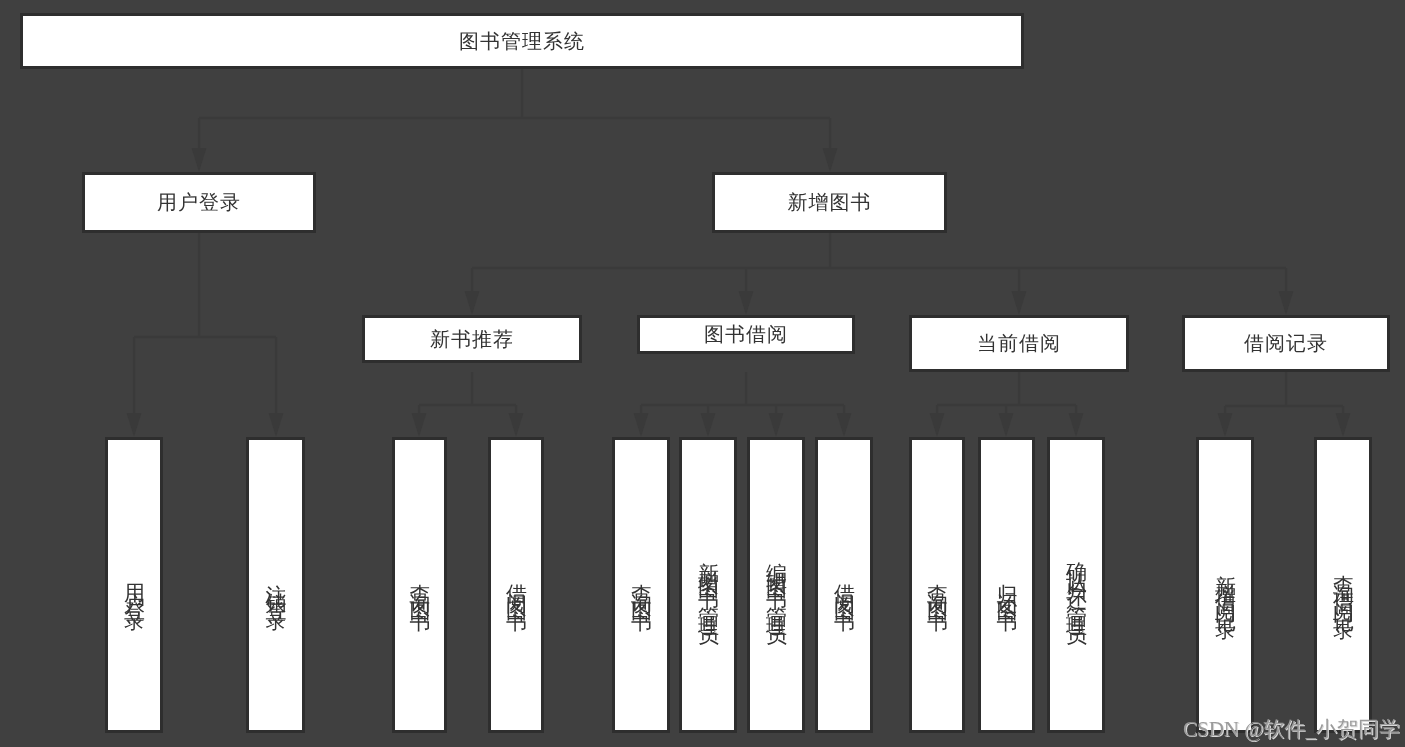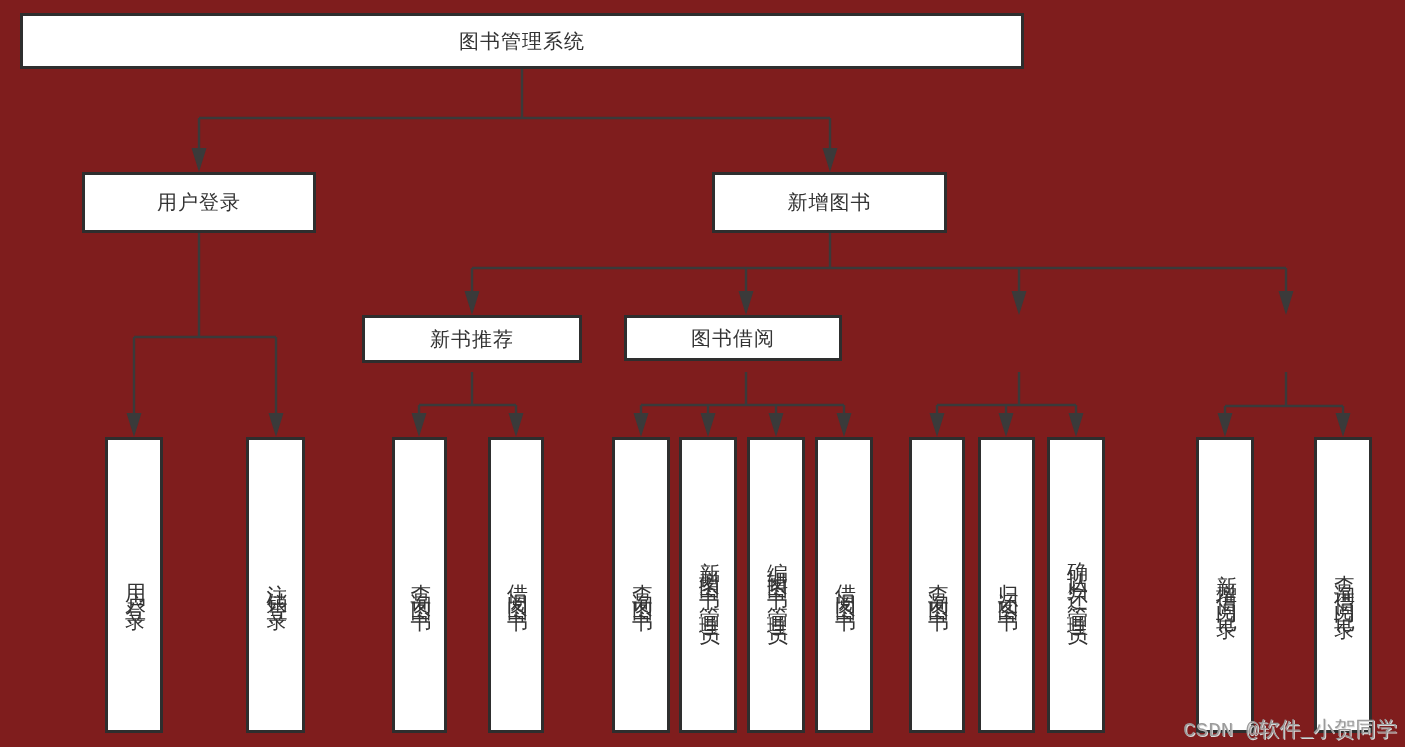--- a/index.html
+++ b/index.html
@@ -1,18 +1,18 @@
 <!DOCTYPE html>
 <html><head>
 <meta charset="utf-8">
 <style>
   html,body { margin:0; padding:0; background:#ffffff; }
   .stage {
-    position:relative; width:1405px; height:747px; background:#7f1d1d;
-    font-family:Liberation Mono, monospace; overflow:hidden;
+    position:relative; width:1405px; height:747px; background:#404040;
+    font-family:Liberation Serif, serif; overflow:hidden;
   }
   .wires { position:absolute; left:0; top:0; width:1405px; height:747px; }
   .box {
     position:absolute; box-sizing:border-box; background:#ffffff;
     border:3px solid #2e2e2e; display:flex; align-items:center; justify-content:center;
     color:#333333; z-index:2;
   }
   .box.h span { font-size:20px; letter-spacing:1px; white-space:nowrap; }
   .box.v .vtext {
     writing-mode:vertical-rl; text-orientation:mixed;
@@ -57,22 +57,28 @@
   <div class="box h" style="left:82px;top:172px;width:234px;height:61px">
     <span>用户登录</span>
   </div>
   <div class="box h" style="left:712px;top:172px;width:235px;height:61px">
     <span>新增图书</span>
   </div>
 
   <div class="box h" style="left:362px;top:315px;width:220px;height:48px">
     <span>新书推荐</span>
   </div>
-  <div class="box h" style="left:624px;top:315px;width:218px;height:46px">
+  <div class="box h" style="left:637px;top:315px;width:218px;height:39px">
     <span>图书借阅</span>
+  </div>
+  <div class="box h" style="left:909px;top:315px;width:220px;height:57px">
+    <span>当前借阅</span>
+  </div>
+  <div class="box h" style="left:1182px;top:315px;width:208px;height:57px">
+    <span>借阅记录</span>
   </div>
 
   <div class="box v" style="left:105px;top:437px;width:58px;height:296px">
     <span class="vtext">用户登录</span>
   </div>
   <div class="box v" style="left:246px;top:437px;width:59px;height:296px">
     <span class="vtext">注销登录</span>
   </div>
   <div class="box v" style="left:392px;top:437px;width:55px;height:296px">
     <span class="vtext">查询图书</span>

